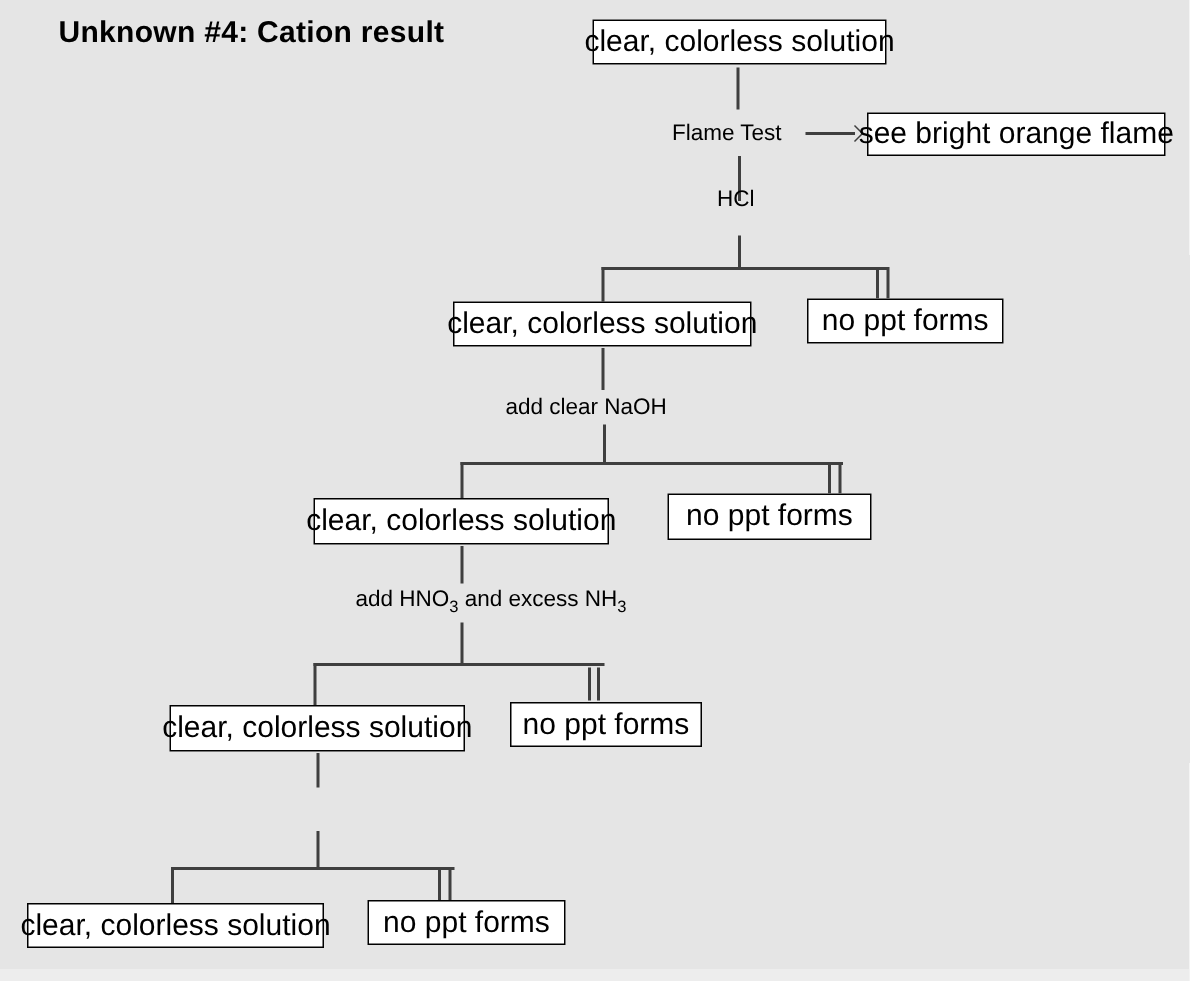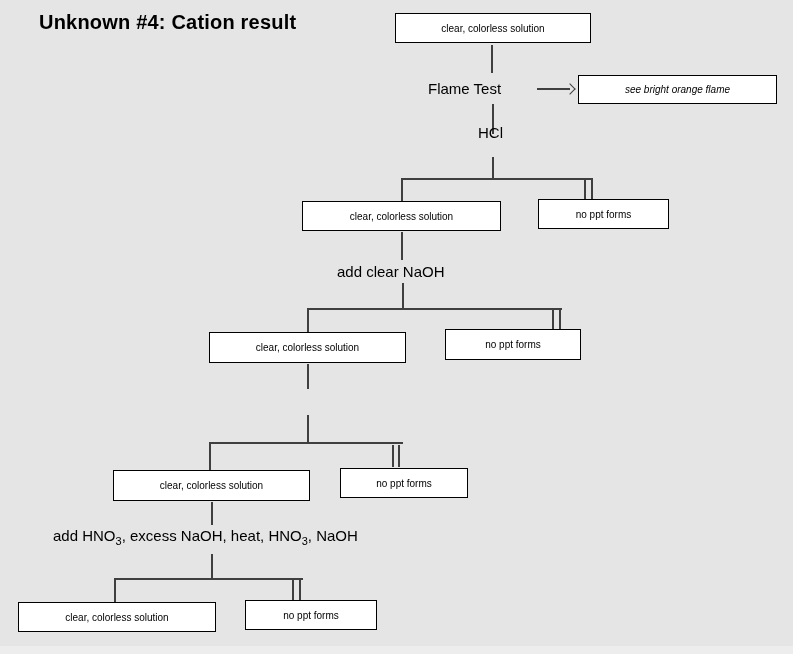--- a/index.html
+++ b/index.html
@@ -26,21 +26,21 @@
     white-space: nowrap;
   }
   .box {
     position: absolute;
     box-sizing: border-box;
     border: 1.5px solid #000000;
     background: #ffffff;
     display: flex;
     align-items: center;
     justify-content: center;
-    font-size: 10px;
+    font-size: 20px;
     white-space: nowrap;
   }
   .lbl {
     position: absolute;
     font-size: 15px;
     white-space: nowrap;
   }
   .lbl sub {
     font-size: 11px;
     line-height: 0;
@@ -76,26 +76,26 @@
 <body>
 
 <div id="canvas">
 
   <div class="title">Unknown #4: Cation result</div>
 
   <div class="box" style="left:395px; top:13px; width:196px; height:30px;">clear, colorless solution</div>
 
   <div class="vline" style="left:491px; top:45px; height:28px;"></div>
 
-  <div class="lbl" style="left:428px; top:80px;">Flame Test</div>
+  <div class="lbl" style="left:448px; top:80px;">Flame Test</div>
 
   <div class="hline" style="left:537px; top:88px; width:33px;"></div>
   <div class="arrow-head" style="left:566px; top:85px;"></div>
 
-  <div class="box" style="left:578px; top:75px; width:199px; height:29px;font-style:italic;">see bright orange flame</div>
+  <div class="box" style="left:578px; top:75px; width:199px; height:29px;">see bright orange flame</div>
 
   <div class="vline" style="left:492px; top:104px; height:30px;"></div>
 
   <div class="lbl" style="left:478px; top:124px;"><span>HCl</span></div>
 
   <div class="vline" style="left:492px; top:157px; height:22px;"></div>
   <div class="hline" style="left:401px; top:178px; width:192px;"></div>
   <div class="vline" style="left:401px; top:178px; height:24px;"></div>
   <div class="vline" style="left:584px; top:180px; height:19px;"></div>
   <div class="vline" style="left:591px; top:180px; height:19px;"></div>
@@ -108,31 +108,31 @@
   <div class="vline" style="left:402px; top:283px; height:26px;"></div>
   <div class="hline" style="left:307px; top:308px; width:255px;"></div>
   <div class="vline" style="left:307px; top:308px; height:25px;"></div>
   <div class="vline" style="left:552px; top:310px; height:19px;"></div>
   <div class="vline" style="left:559px; top:310px; height:19px;"></div>
 
   <div class="box" style="left:209px; top:332px; width:197px; height:31px;">clear, colorless solution</div>
   <div class="box" style="left:445px; top:329px; width:136px; height:31px;">no ppt forms</div>
 
   <div class="vline" style="left:307px; top:364px; height:25px;"></div>
+  <div class="lbl" style="left:237px; top:391px;"><span>add HNO</span><sub>3</sub><span> and excess NH</span><sub>3</sub></div>
   <div class="vline" style="left:307px; top:415px; height:28px;"></div>
   <div class="hline" style="left:209px; top:442px; width:194px;"></div>
   <div class="vline" style="left:209px; top:442px; height:28px;"></div>
   <div class="vline" style="left:392px; top:445px; height:22px;"></div>
   <div class="vline" style="left:398px; top:445px; height:22px;"></div>
 
   <div class="box" style="left:113px; top:470px; width:197px; height:31px;">clear, colorless solution</div>
   <div class="box" style="left:340px; top:468px; width:128px; height:30px;">no ppt forms</div>
 
   <div class="vline" style="left:211px; top:502px; height:23px;"></div>
-  <div class="lbl" style="left:53px; top:527px;"><span>add HNO</span><sub>3</sub><span>, excess NaOH, heat, HNO</span><sub>3</sub><span>, NaOH</span></div>
   <div class="vline" style="left:211px; top:554px; height:25px;"></div>
   <div class="hline" style="left:114px; top:578px; width:189px;"></div>
   <div class="vline" style="left:114px; top:578px; height:24px;"></div>
   <div class="vline" style="left:292px; top:580px; height:20px;"></div>
   <div class="vline" style="left:299px; top:580px; height:20px;"></div>
 
   <div class="box" style="left:18px; top:602px; width:198px; height:30px;">clear, colorless solution</div>
   <div class="box" style="left:245px; top:600px; width:132px; height:30px;">no ppt forms</div>
 
   <div class="bottom-strip"></div>

